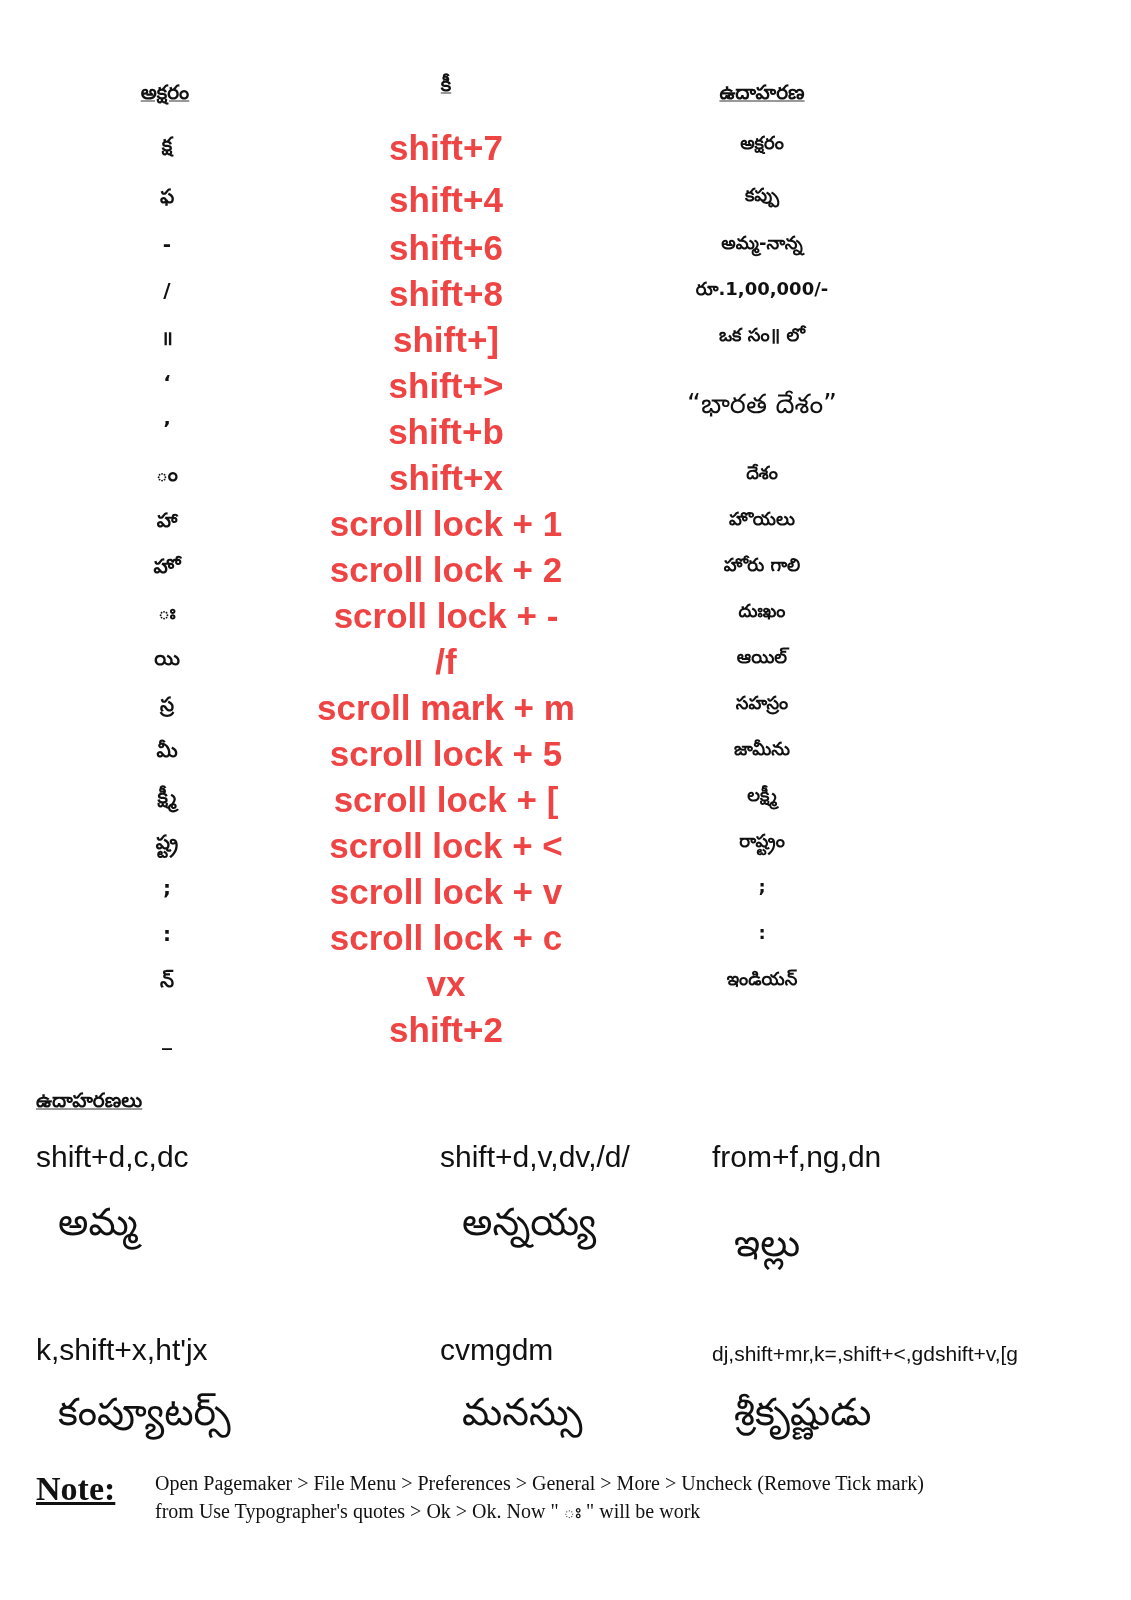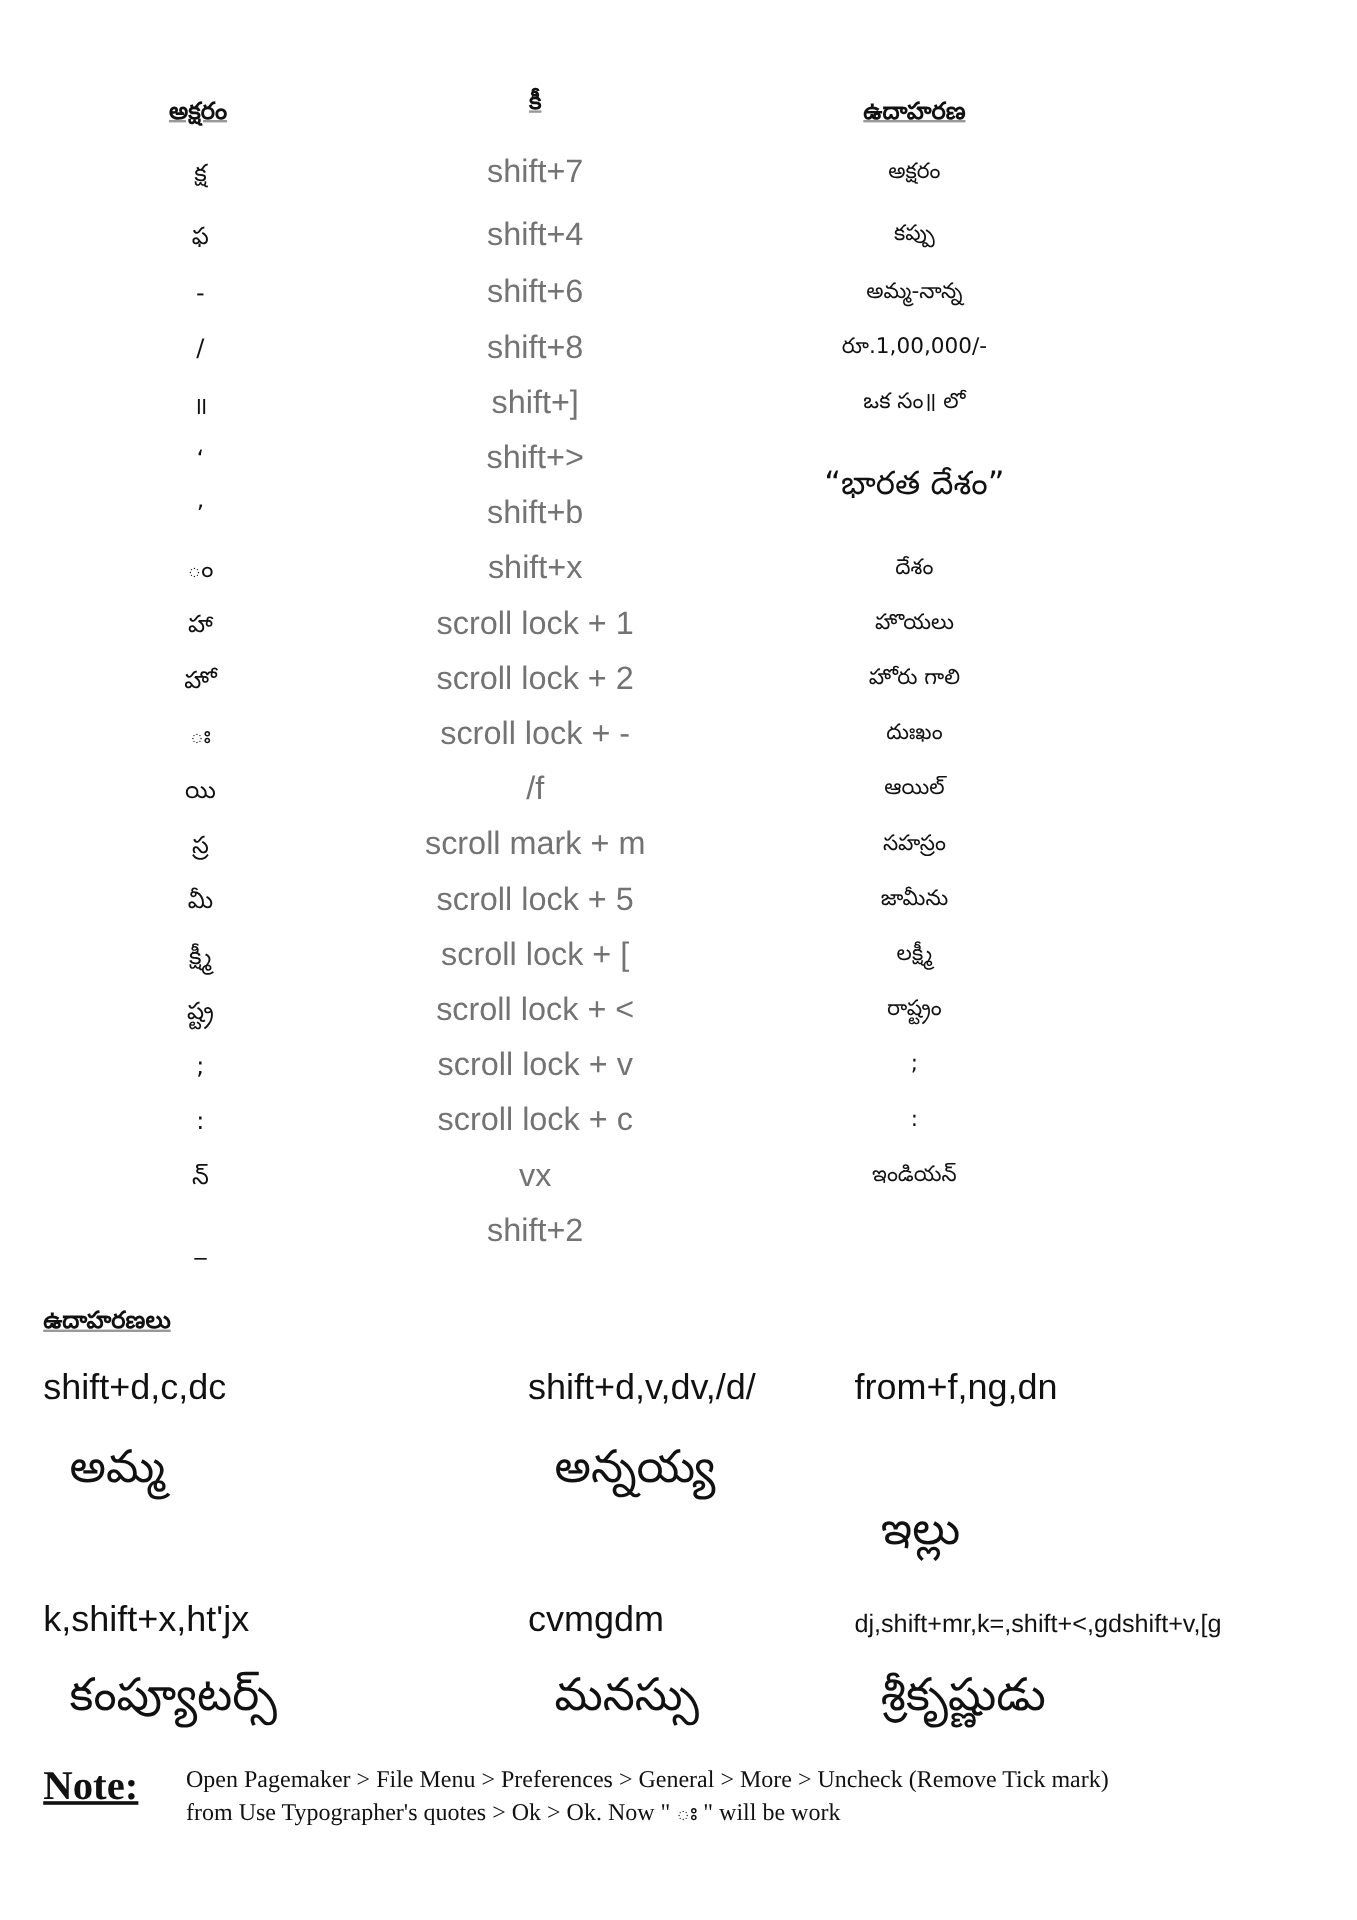--- a/index.html
+++ b/index.html
@@ -1,22 +1,22 @@
 <!DOCTYPE html>
 <html><head>
 <meta charset="utf-8">
 <style>
   html, body { margin:0; padding:0; background:#ffffff; }
   body { width:1131px; height:1600px; position:relative; overflow:hidden; color:#111; font-family:"DejaVu Sans", sans-serif; }
   .abs { position:absolute; }
   .hdr { position:absolute; top:80px; font-weight:bold; font-size:20px; text-decoration:underline; text-decoration-color:#999; transform:translateX(-50%); white-space:nowrap; }
-  .row { position:absolute; left:0; width:1101px; height:46px; }
+  .row { position:absolute; left:0; width:1101px; height:46px;font-weight:bold; }
   .c1, .c2, .c3 { position:absolute; top:0; transform:translateX(-50%); white-space:nowrap; }
   .c1 { left:167px; font-size:20px; top:4px; }
-  .c2 { left:446px; font-family:"Liberation Sans", sans-serif; font-size:27px; color:#737373; }
+  .c2 { left:446px; font-family:"Liberation Sans", sans-serif; font-size:35px; color:#ef4444; }
   .c3 { left:762px; font-size:18px; top:4px; }
   .ex-head { position:absolute; left:36px; top:1088px; font-size:20px; font-weight:bold; text-decoration:underline; text-decoration-color:#999; }
   .ex-key { position:absolute; font-family:"Liberation Sans", sans-serif; font-size:30px; white-space:nowrap; }
   .ex-key.small { font-size:21px; }
   .ex-word { position:absolute; font-size:38px; white-space:nowrap;margin-left:22px; }
   .note-label { position:absolute; left:36px; top:1470px; font-family:"Liberation Serif", serif; font-weight:bold; font-size:34px; text-decoration:underline; text-decoration-thickness:3px; }
   .note-text { position:absolute; left:155px; font-family:"Liberation Serif", serif; font-size:20px; white-space:nowrap; }
 </style>
 </head>
 <body>
@@ -128,21 +128,21 @@
 
 <div class="ex-head">ఉదాహరణలు</div>
 
 <div>
   <span class="ex-key" style="left:36px; top:1140px;">shift+d,c,dc</span>
   <span class="ex-key" style="left:440px; top:1140px;">shift+d,v,dv,/d/</span>
   <span class="ex-key" style="left:712px; top:1140px;">from+f,ng,dn</span>
 
   <span class="ex-word" style="left:36px; top:1200px;">అమ్మ</span>
   <span class="ex-word" style="left:440px; top:1200px;">అన్నయ్య</span>
-  <span class="ex-word" style="left:712px; top:1252px;">ఇల్లు</span>
+  <span class="ex-word" style="left:712px; top:1221px;">ఇల్లు</span>
 
   <span class="ex-key" style="left:36px; top:1333px;">k,shift+x,ht'jx</span>
   <span class="ex-key" style="left:440px; top:1333px;">cvmgdm</span>
   <span class="ex-key small" style="left:712px; top:1342px;">dj,shift+mr,k=,shift+&lt;,gdshift+v,[g</span>
 
   <span class="ex-word" style="left:36px; top:1390px;">కంప్యూటర్స్</span>
   <span class="ex-word" style="left:440px; top:1390px;text-align:right;">మనస్సు</span>
   <span class="ex-word" style="left:712px; top:1390px;">శ్రీకృష్ణుడు</span>
 </div>
 

